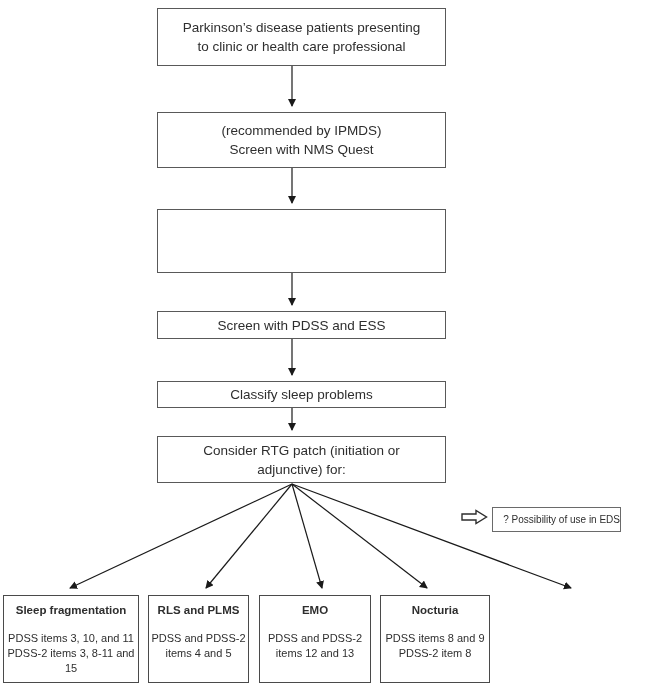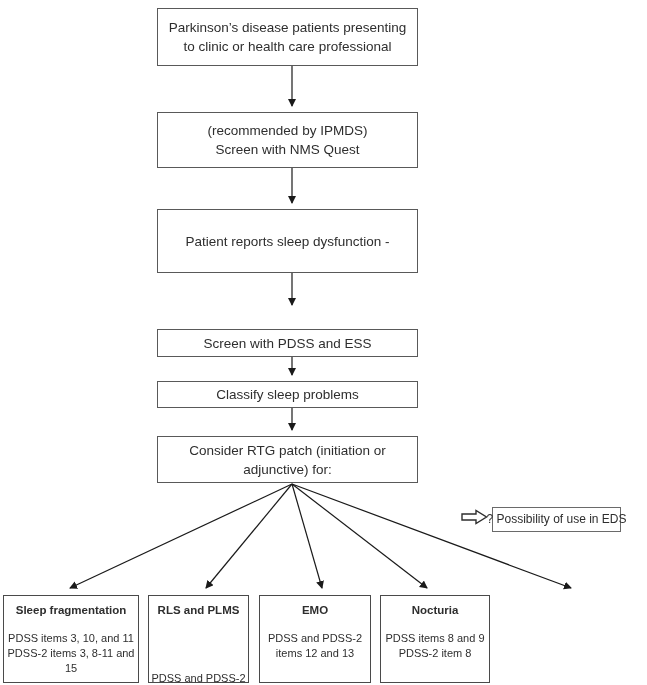--- a/index.html
+++ b/index.html
@@ -24,21 +24,21 @@
     background: #ffffff;
     border: 1.5px solid #595959;
     display: flex;
     flex-direction: column;
     align-items: center;
     justify-content: center;
     text-align: center;
   }
   .step {
     left: 157px;
-    width: 261px;
+    width: 289px;
     font-size: 13.5px;
     line-height: 19px;
   }
   .outcome {
     top: 595px;
     height: 88px;
     border-color: #4a4a4a;
     justify-content: flex-start;
     padding-top: 7px;
     font-size: 11px;
@@ -50,22 +50,23 @@
     font-size: 11.5px;
     margin-bottom: 13px;
   }
   .side-note {
     left: 492px;
     top: 507px;
     width: 129px;
     height: 25px;
     border-width: 1px;
     border-color: #6a6a6a;
-    font-size: 12px;
+    font-size: 10px;
     line-height: 11px;
+    align-items: flex-end;
   }
   .hollow-arrow {
     position: absolute;
     left: 461px;
     top: 509px;
     width: 27px;
     height: 16px;
   }
   .line { white-space: nowrap; }
 </style>
@@ -98,24 +99,23 @@
     <div class="line">Parkinson’s disease patients presenting</div>
     <div class="line">to clinic or health care professional</div>
   </div>
 
   <div class="box step" style="top:112px;height:56px;">
     <div class="line">(recommended by IPMDS)</div>
     <div class="line">Screen with NMS Quest</div>
   </div>
 
   <div class="box step" style="top:209px;height:64px;">
-    <div class="line">Patient reports sleep dysfunction -</div>
   </div>
 
-  <div class="box step" style="top:329px;height:28px;">
+  <div class="box step" style="top:311px;height:28px;">
     <div class="line">Screen with PDSS and ESS</div>
   </div>
 
   <div class="box step" style="top:381px;height:27px;">
     <div class="line">Classify sleep problems</div>
   </div>
 
   <div class="box step" style="top:436px;height:47px;">
     <div class="line">Consider RTG patch (initiation or</div>
     <div class="line">adjunctive) for:</div>
@@ -128,21 +128,21 @@
     <div class="line">? Possibility of use in EDS</div>
   </div>
 
   <div class="box outcome" style="left:3px;width:136px;">
     <div class="title">Sleep fragmentation</div>
     <div class="line">PDSS items 3, 10, and 11</div>
     <div class="line">PDSS-2 items 3, 8-11 and</div>
     <div class="line">15</div>
   </div>
 
-  <div class="box outcome" style="left:148px;width:101px;gap:40px;">
+  <div class="box outcome" style="left:148px;width:101px;">
     <div class="title">RLS and PLMS</div>
     <div class="line">PDSS and PDSS-2</div>
     <div class="line">items 4 and 5</div>
   </div>
 
   <div class="box outcome" style="left:259px;width:112px;">
     <div class="title">EMO</div>
     <div class="line">PDSS and PDSS-2</div>
     <div class="line">items 12 and 13</div>
   </div>

